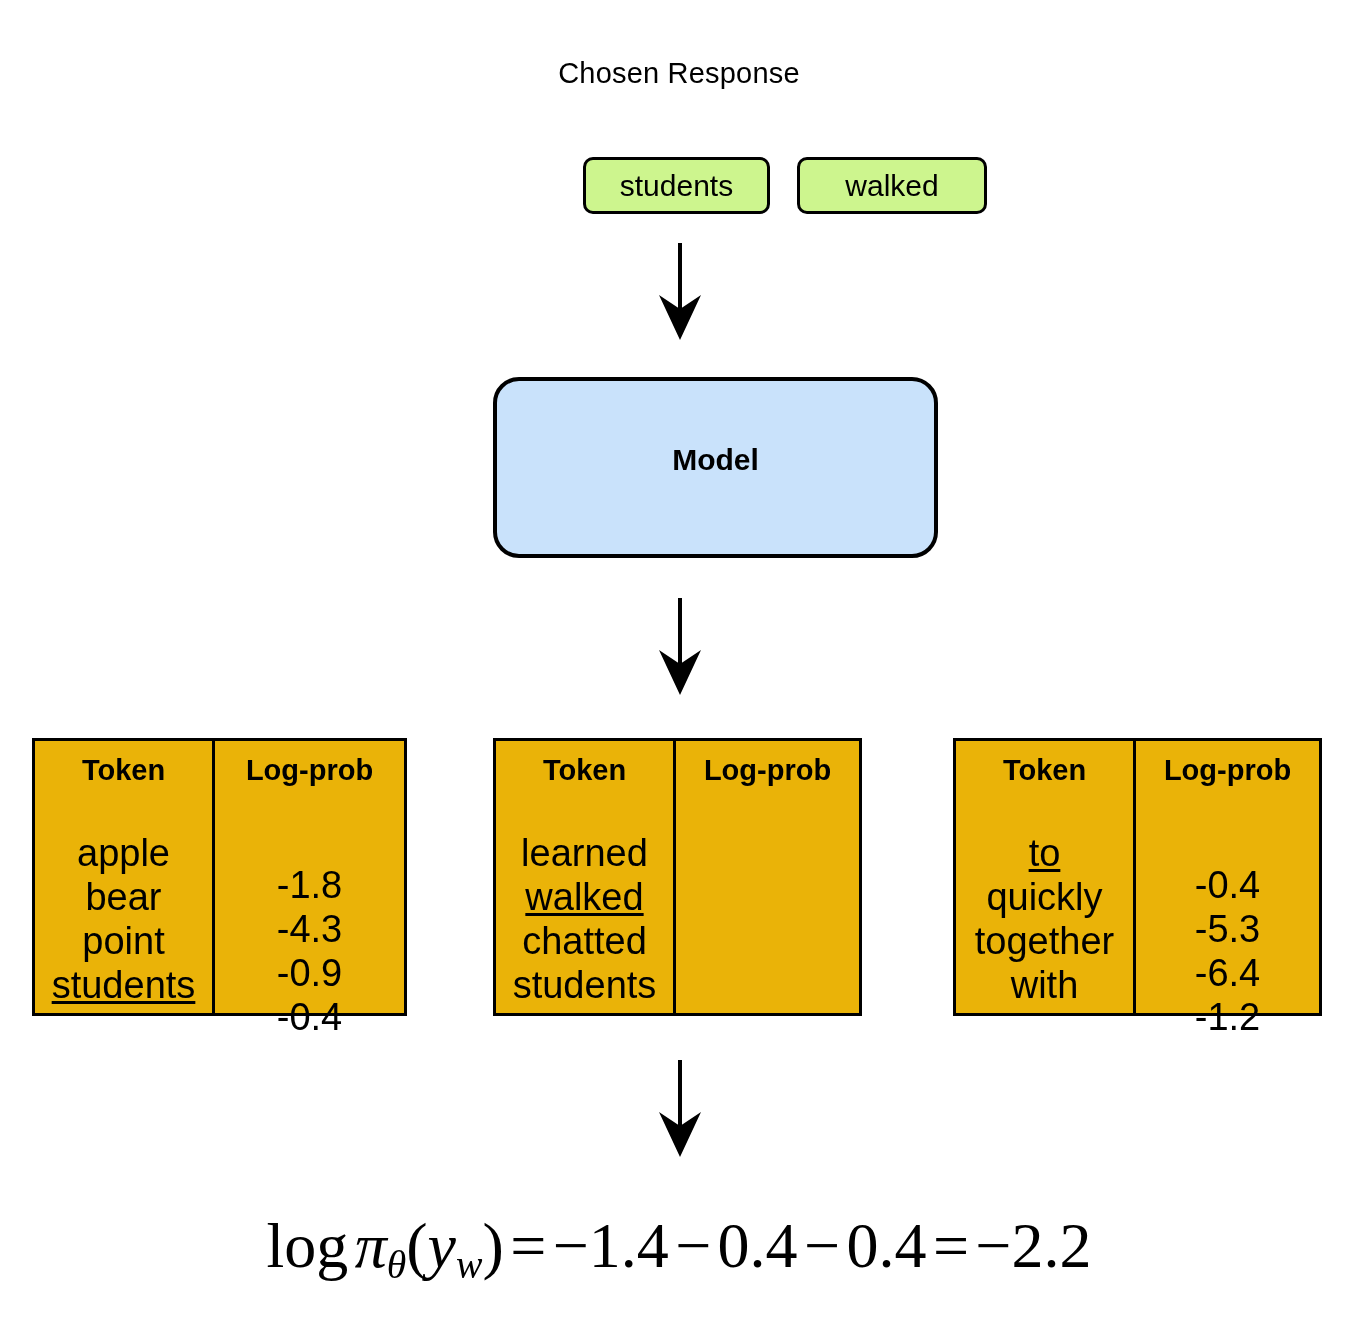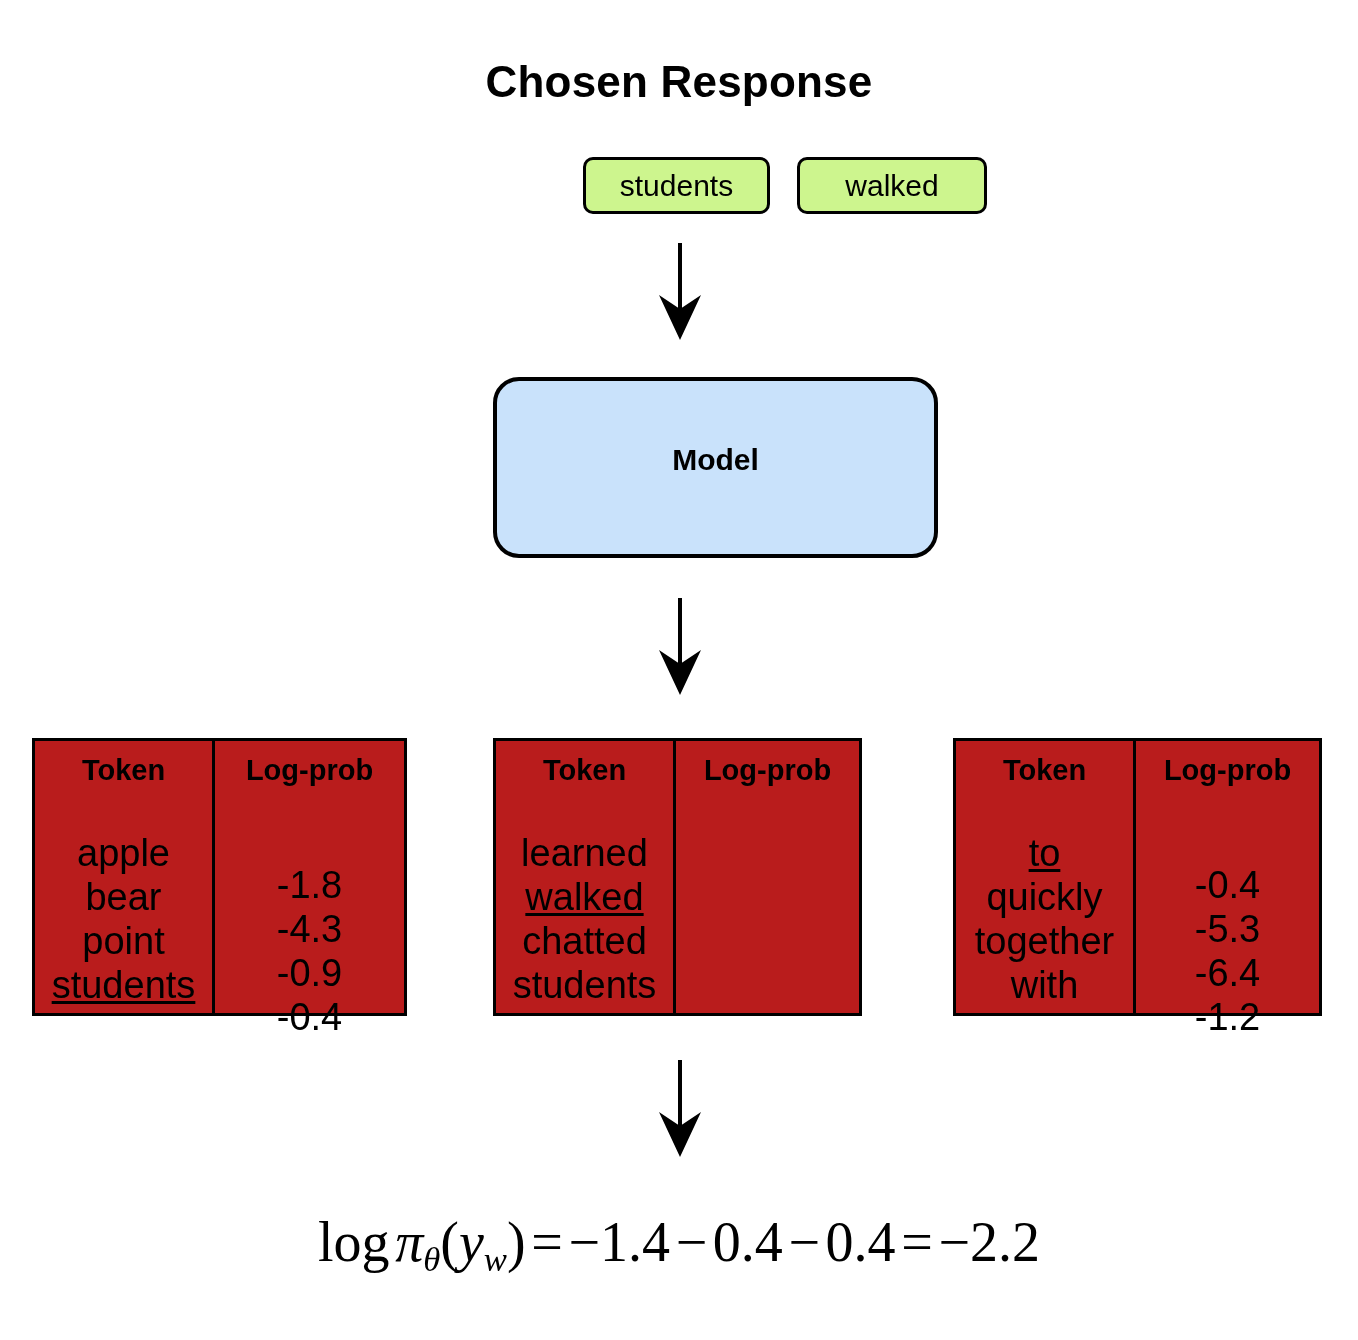--- a/index.html
+++ b/index.html
@@ -16,22 +16,22 @@
     overflow: hidden;
   }
 
   
   .title {
     position: absolute;
     left: 0;
     top: 57px;
     width: 1358px;
     text-align: center;
-    font-size: 44px;
-    font-weight: bold;
+    font-size: 29px;
+    font-weight: normal;
     letter-spacing: 0.2px;
   }
 
   
   .token-row {
     position: absolute;
     left: 370px;
     top: 157px;
     width: 620px;
     height: 60px;
@@ -82,21 +82,21 @@
     top: -8px;
   }
 
   
   .lp-table {
     position: absolute;
     top: 738px;
     height: 278px;
     box-sizing: border-box;
     border: 3px solid #000000;
-    background: #b91c1c;
+    background: #eab308;
     display: flex;
   }
   .lp-table.tbl0 { left: 32px;  width: 375px; }
   .lp-table.tbl1 { left: 493px; width: 369px; }
   .lp-table.tbl2 { left: 953px; width: 369px; }
 
   .col {
     box-sizing: border-box;
     display: flex;
     flex-direction: column;
@@ -129,21 +129,21 @@
   .cell.underline { text-decoration: underline; text-underline-offset: 3px; }
 
   
   .formula {
     position: absolute;
     left: 0;
     top: 1214px;
     width: 1358px;
     text-align: center;
     font-family: "Liberation Serif", "DejaVu Serif", serif;
-    font-size: 56px;
+    font-size: 64px;
     line-height: 1;
     white-space: nowrap;
   }
   .formula .it { font-style: italic; }
   .formula .sub {
     font-style: italic;
     font-size: 0.62em;
     vertical-align: -0.28em;
   }
   .formula .op { padding: 0 0.10em; }

